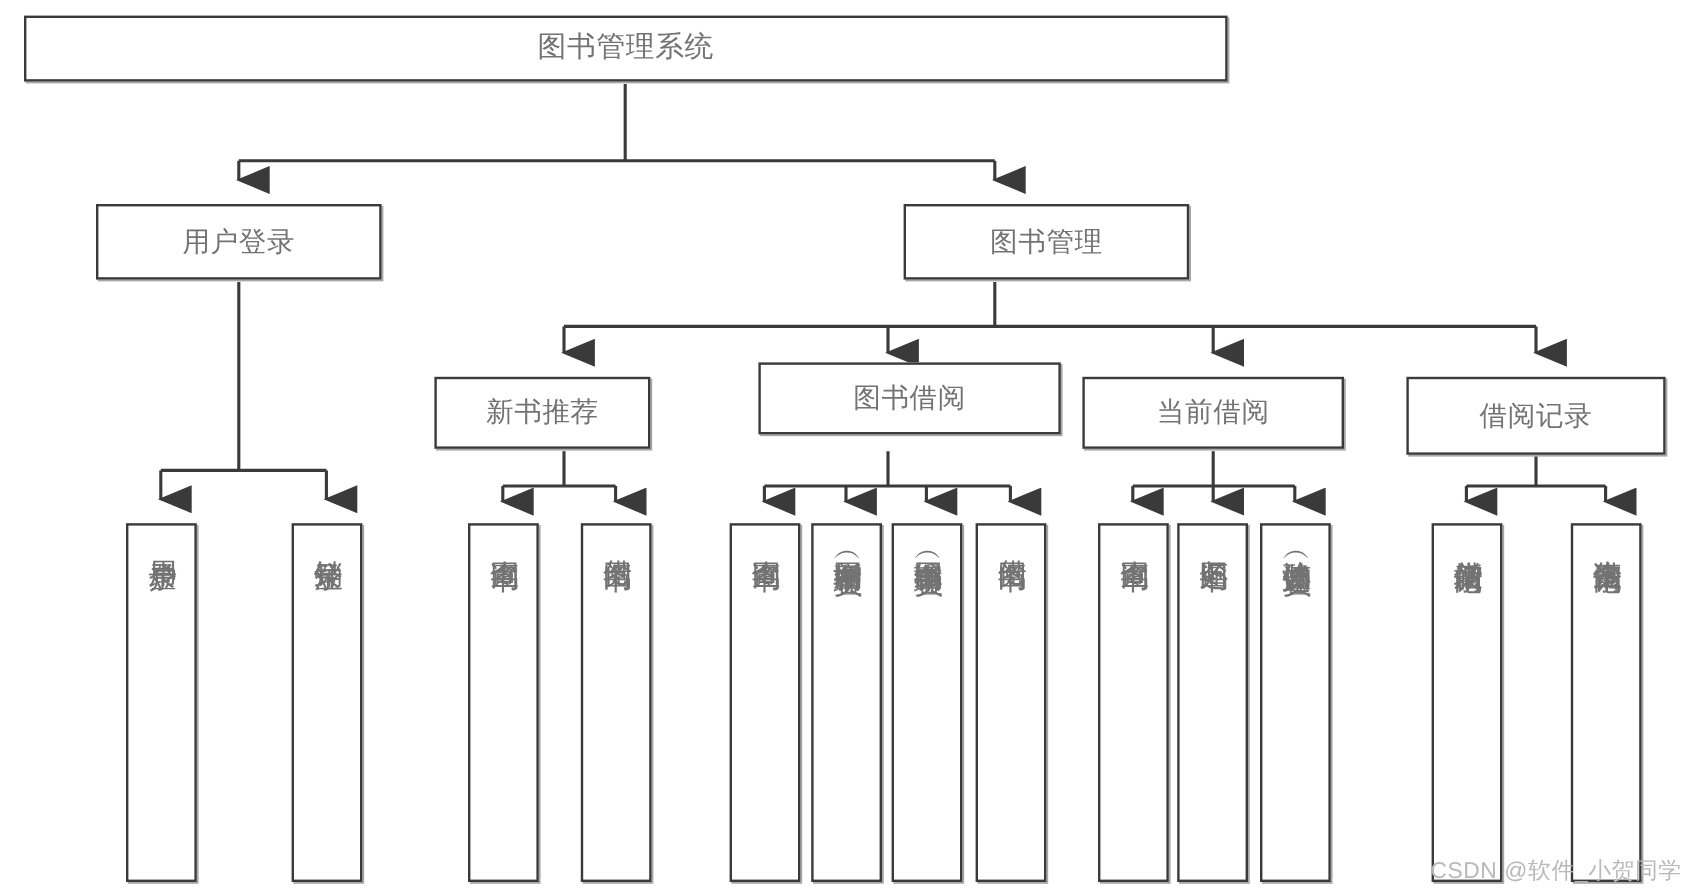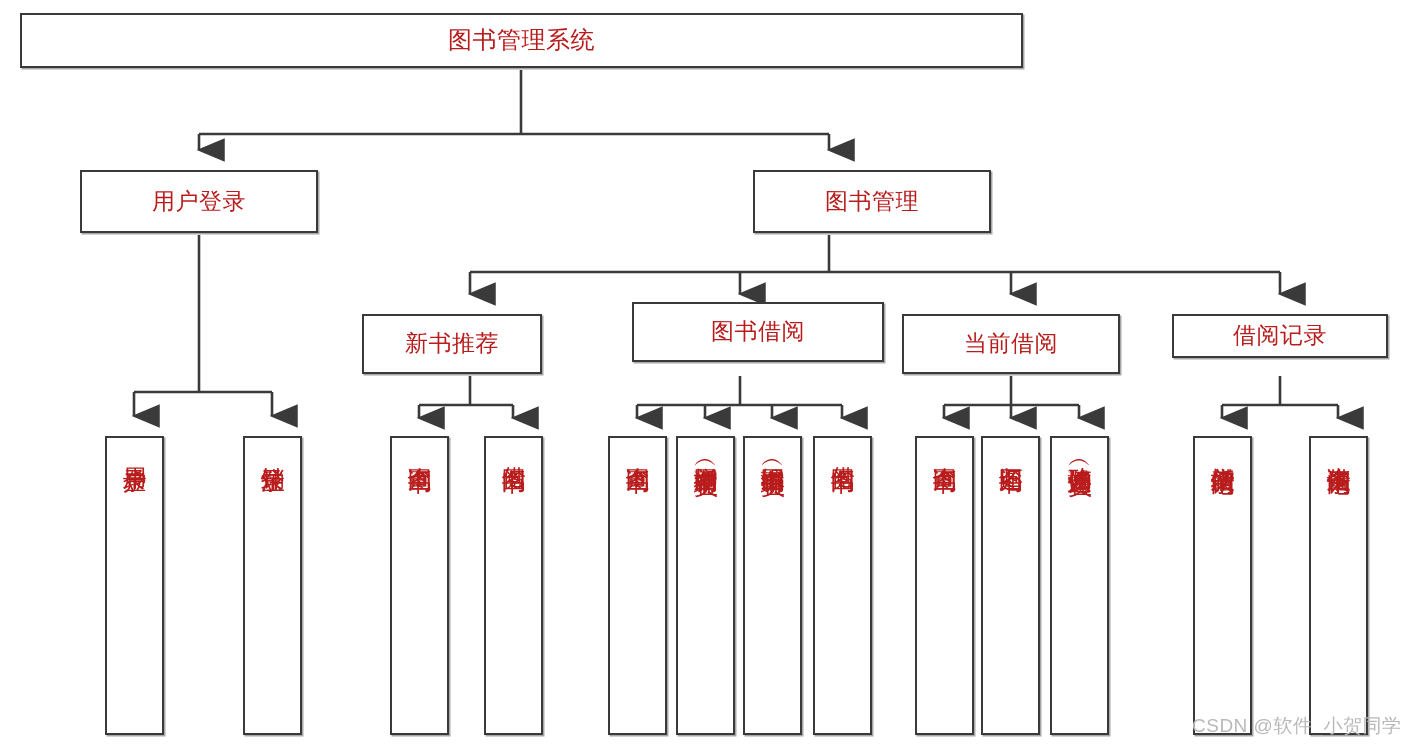--- a/index.html
+++ b/index.html
@@ -32,21 +32,21 @@
     align-items: center;
     justify-content: center;
     color: #1d1d1d;
     z-index: 2;
   }
   .node .label {
     display: block;
     text-align: center;
     line-height: 1.12;
     letter-spacing: 0.5px;
-    color: #b91c1c;
+    color: #737373;
   }
   .node.horiz .label {
     font-size: 23px;
   }
   .node.root .label {
     font-size: 24px;
   }
   .node.leaf {
     align-items: flex-start;
     justify-content: center;
@@ -141,21 +141,21 @@
 
   <div class="node horiz" style="left:362px; top:314px; width:180px; height:60px;">
     <span class="label">新书推荐</span>
   </div>
   <div class="node horiz" style="left:632px; top:302px; width:252px; height:60px;">
     <span class="label">图书借阅</span>
   </div>
   <div class="node horiz" style="left:902px; top:314px; width:218px; height:60px;">
     <span class="label">当前借阅</span>
   </div>
-  <div class="node horiz" style="left:1172px; top:314px; width:216px; height:44px;">
+  <div class="node horiz" style="left:1172px; top:314px; width:216px; height:65px;">
     <span class="label">借阅记录</span>
   </div>
 
   <div class="node leaf" style="left:105px; top:436px; width:59px; height:299px;">
     <span class="label">用户登录</span>
   </div>
   <div class="node leaf" style="left:243px; top:436px; width:59px; height:299px;">
     <span class="label">注销登录</span>
   </div>
 

